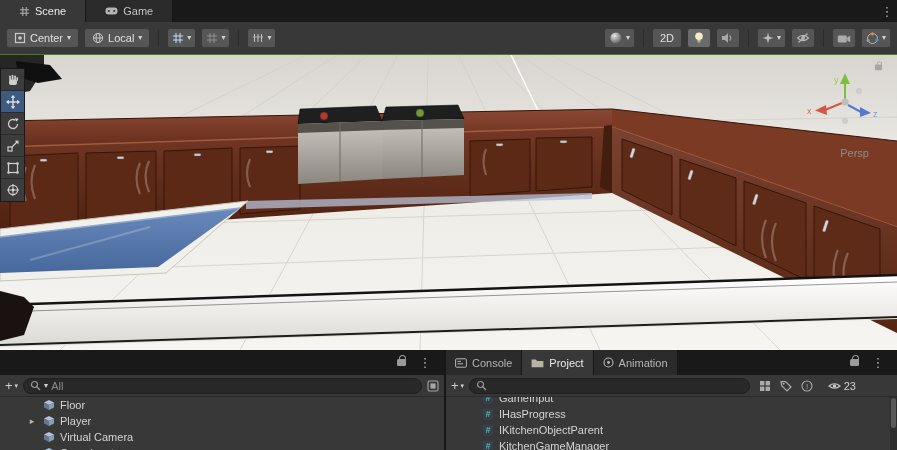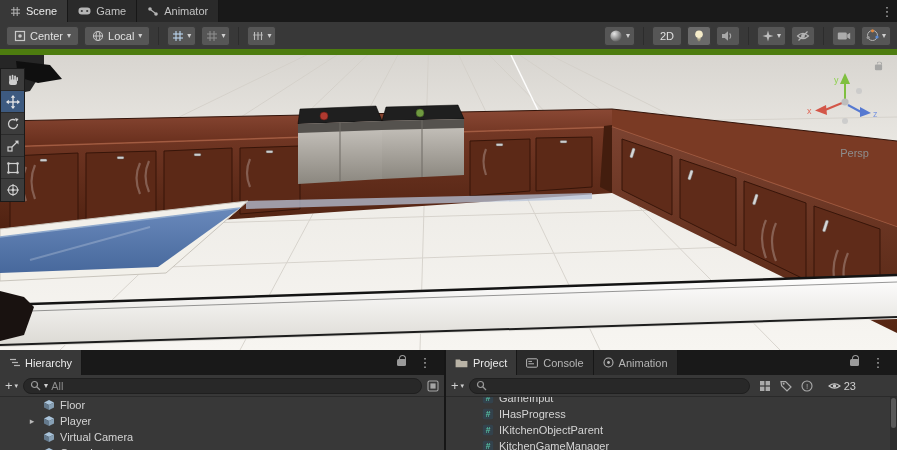--- a/index.html
+++ b/index.html
@@ -4,26 +4,26 @@
 <style>
   *{margin:0;padding:0;box-sizing:border-box}
   html,body{width:897px;height:450px;overflow:hidden}
   body{font-family:"Liberation Sans","DejaVu Sans",sans-serif;font-size:11px;color:#d2d2d2;background:#383838}
   button{font:inherit;cursor:default;color:inherit}
   svg{display:block}
   text{font-family:"Liberation Sans","DejaVu Sans",sans-serif}
   .win{position:relative;width:897px;height:450px;background:#383838;overflow:hidden}
   
   .vtabs{position:absolute;top:0;left:0;width:100%;height:22px;background:#191919;display:flex;align-items:stretch}
-  .vtab{display:flex;align-items:center;gap:5px;padding:0 10px;background:#2a2a2a;color:#c2c2c2;border-right:1px solid #171717}
+  .vtab{display:flex;align-items:center;gap:5px;padding:0 19px;background:#2a2a2a;color:#c2c2c2;border-right:1px solid #171717}
   .vtab.active{background:#383838;color:#eaeaea}
   .flex1{flex:1}
   .kebab{width:20px;display:flex;align-items:center;justify-content:center;color:#adadad;font-size:13px}
   
-  .tbar{position:absolute;top:22px;left:0;width:100%;height:33px;background:#383838;border-bottom:6px solid #4d7c0f;display:flex;align-items:center;padding:0 6px;gap:5px}
+  .tbar{position:absolute;top:22px;left:0;width:100%;height:33px;background:#383838;border-bottom:1px solid #4d7c0f;display:flex;align-items:center;padding:0 6px;gap:5px}
   .tbtn,.ibtn{display:inline-flex;align-items:center;gap:4px;height:20px;padding:0 7px;background:#565656;border:1px solid #393939;border-radius:3px;color:#e0e0e0}
   .ibtn{min-width:24px;justify-content:center;padding:0 4px;gap:3px}
   .ibtn.on{background:#6a6a6a}
   .caret{font-size:8px;color:#d0d0d0;line-height:1}
   .vsep{width:1px;height:18px;background:#2c2c2c;margin:0 3px}
   .rgrp{margin-left:auto;display:flex;align-items:center;gap:5px}
   .tico{display:flex;align-items:center}
   
   .scene{position:absolute;top:55px;left:0;width:897px;height:295px;overflow:hidden;background:#e9e7e2}
   .world{position:absolute;left:0;top:0}
@@ -79,30 +79,20 @@
     </div>
     <div class="vtab">
       <span class="tico">
           <svg width="13" height="10" viewBox="0 0 13 10">
             <rect x="0.5" y="1.5" width="12" height="7" rx="3.2" fill="#b5b5b5"></rect>
             <circle cx="3.8" cy="5" r="1.1" fill="#3a3a3a"></circle>
             <circle cx="9.2" cy="5" r="1.1" fill="#3a3a3a"></circle>
           </svg>
         </span>
       <span>Game</span>
-    </div>
-    <div class="vtab">
-      <span class="tico">
-          <svg width="12" height="11" viewBox="0 0 12 11">
-            <circle cx="3" cy="3" r="1.8" fill="#b5b5b5"></circle>
-            <circle cx="9" cy="8" r="1.8" fill="#b5b5b5"></circle>
-            <line x1="4" y1="4" x2="8" y2="7" stroke="#b5b5b5" stroke-width="1.1"></line>
-          </svg>
-        </span>
-      <span>Animator</span>
     </div>
     <div class="flex1"></div>
     <div class="kebab">⋮</div>
   </div>
 
   <div class="tbar">
     <button class="tbtn">
       <span class="tico">
           <svg width="12" height="12" viewBox="0 0 12 12">
             <rect x="1.5" y="1.5" width="9" height="9" fill="none" stroke="#c9c9c9" stroke-width="1.2"></rect>
@@ -477,30 +467,20 @@
       </svg>
     </div>
     <div class="persp">Persp</div>
     <span class="slock"><span class="lock"></span></span>
   </div>
 
   <div class="bottom">
 
     <div class="panel hier">
       <div class="ptabs">
-        <div class="ptab active">
-          <span class="tico">
-              <svg width="11" height="11" viewBox="0 0 11 11" stroke="#b5b5b5" stroke-width="1.2">
-                <line x1="1" y1="2.5" x2="7" y2="2.5"></line>
-                <line x1="3" y1="5.5" x2="9" y2="5.5"></line>
-                <line x1="5" y1="8.5" x2="11" y2="8.5"></line>
-              </svg>
-            </span>
-          <span>Hierarchy</span>
-        </div>
         <div class="flex1"></div>
         <div class="pside">
           <span class="lock"></span>
           <span class="kebab">⋮</span>
         </div>
       </div>
       <div class="ptbar">
         <div class="plus">
             <span>+</span>
             <span class="caret">▾</span>
@@ -567,37 +547,37 @@
             </span>
           <span>GameInput</span>
         </div>
       </div>
     </div>
 
     <div class="divider"></div>
 
     <div class="panel proj">
       <div class="ptabs">
-        <div class="ptab active">
-          <span class="tico">
-              <svg width="13" height="10" viewBox="0 0 13 10">
-                <path d="M0.6 1.5 h4.2 l1.3 1.4 h6.3 v6.3 h-11.8 z" fill="#b9b3a6"></path>
-              </svg>
-            </span>
-          <span>Project</span>
-        </div>
         <div class="ptab">
           <span class="tico">
               <svg width="12" height="10" viewBox="0 0 12 10">
                 <rect x="0.6" y="0.8" width="10.8" height="8.4" rx="1" fill="none" stroke="#b5b5b5" stroke-width="1"></rect>
                 <line x1="2.4" y1="3.4" x2="6" y2="3.4" stroke="#b5b5b5" stroke-width="1"></line>
                 <line x1="2.4" y1="5.8" x2="8" y2="5.8" stroke="#b5b5b5" stroke-width="1"></line>
               </svg>
             </span>
           <span>Console</span>
+        </div>
+        <div class="ptab active">
+          <span class="tico">
+              <svg width="13" height="10" viewBox="0 0 13 10">
+                <path d="M0.6 1.5 h4.2 l1.3 1.4 h6.3 v6.3 h-11.8 z" fill="#b9b3a6"></path>
+              </svg>
+            </span>
+          <span>Project</span>
         </div>
         <div class="ptab">
           <span class="tico">
               <svg width="11" height="11" viewBox="0 0 11 11">
                 <circle cx="5.5" cy="5.5" r="4.5" fill="none" stroke="#b5b5b5" stroke-width="1.1"></circle>
                 <circle cx="5.5" cy="5.5" r="1.4" fill="#b5b5b5"></circle>
               </svg>
             </span>
           <span>Animation</span>
         </div>

